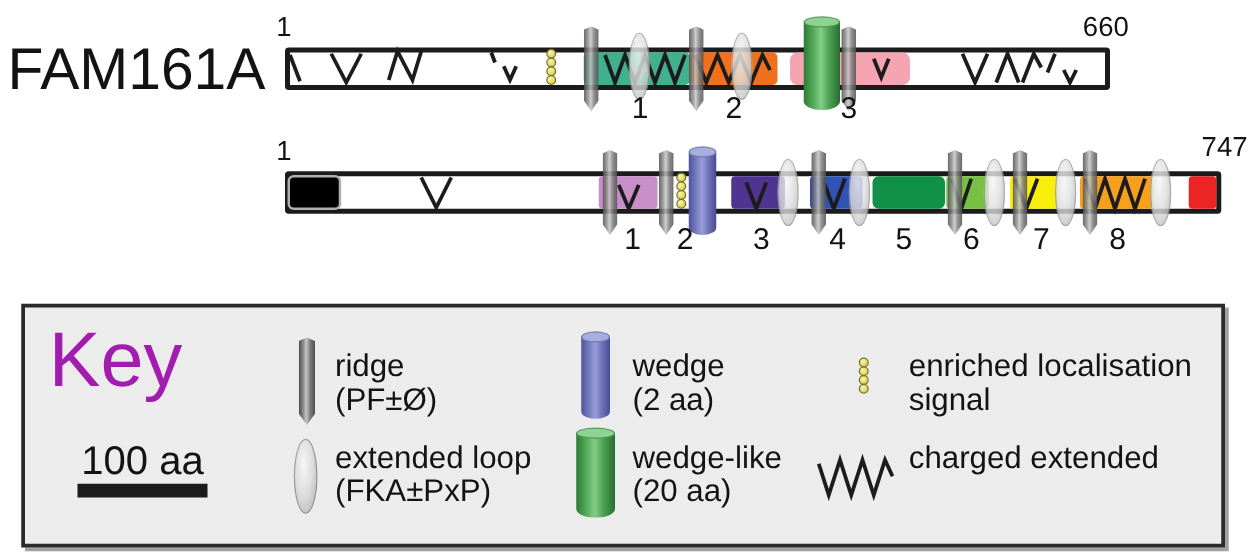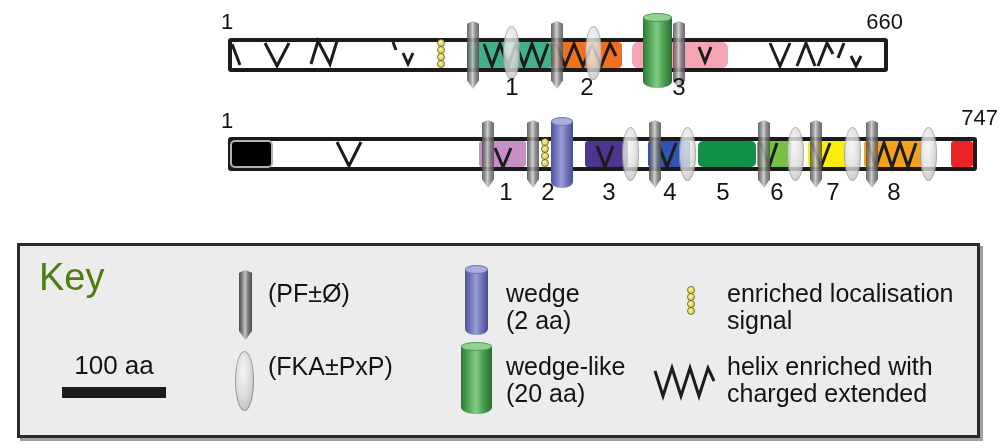--- a/index.html
+++ b/index.html
@@ -46,34 +46,35 @@
   .nls .dot {
     width:8px; height:8px; border-radius:50%; box-sizing:border-box; margin-top:-1px;
     background:radial-gradient(circle at 35% 30%,#f8f4ae,#e4dd6a 55%,#bdb640);
     border:1px solid #76711f;
   }
   .keybox {
     position:absolute; left:17px; top:243px; width:963px; height:195px;
     box-sizing:border-box; background:#edecec; border:3px solid #2a2a2a;
     box-shadow:3px 3px 0 rgba(130,130,130,.75); z-index:0;
   }
-  .key-title { position:absolute; font-size:38px; line-height:1; color:#4d7c0f; z-index:11; }
+  .key-title { position:absolute; font-size:62px; line-height:1; color:#a21caf; z-index:11; }
   .key-label { position:absolute; font-size:25px; line-height:27px; color:#131313; z-index:11; white-space:nowrap; }
-  .scale-text { position:absolute; font-size:26px; line-height:1; text-align:center; z-index:11; }
+  .scale-text { position:absolute; font-size:32px; line-height:1; text-align:center; z-index:11; }
   .scale-bar { position:absolute; background:#1b1b1b; z-index:11; }
   .blackbox {
     position:absolute; box-sizing:border-box; background:#000;
     border:2px solid #b0b0b0; border-radius:5px; z-index:2;
   }
 </style>
 </head>
 <body>
 
 <div id="canvas">
 
+  <div class="plabel" style="left:6px;top:31px">FAM161A</div>
   <div class="tick-num" style="left:221px;top:11px">1</div>
   <div class="tick-num right" style="left:843px;top:11px;width:60px">660</div>
 
   <div class="bar" style="left:228px;top:38px;width:660px;height:34px"></div>
 
   <div class="seg" style="left:467px;top:42px;width:85px;background:#41b08c;border-radius:4px"></div>
   <div class="seg" style="left:552px;top:42px;width:70px;background:#f0701d;border-radius:4px"></div>
   <div class="seg" style="left:632px;top:42px;width:96px;background:#f5a5b2;border-radius:6px"></div>
 
   <div class="nls" style="left:437px;top:40px">
@@ -137,25 +138,27 @@
   <div class="feat-num" style="left:894px;top:180px">8</div>
 
   <div class="keybox"></div>
   <div class="key-title" style="left:39px;top:258px">Key</div>
 
   <div class="scale-text" style="left:62px;top:352px;width:104px">100 aa</div>
   <div class="scale-bar" style="left:62px;top:387px;width:104px;height:11px"></div>
 
   <div class="ridge solid" style="left:239px;top:270px;width:13px;height:70px"></div>
   <div class="key-label" style="left:268px;top:280px">
+    <div>ridge</div>
     <div>(PF±Ø)</div>
   </div>
 
   <div class="loop solid" style="left:235px;top:351px;width:19px;height:60px"></div>
   <div class="key-label" style="left:268px;top:353px">
+    <div>extended loop</div>
     <div>(FKA±PxP)</div>
   </div>
 
   <div class="cyl cyl-purple" style="left:465px;top:269px;width:23px;height:66px"></div>
   <div class="key-label" style="left:506px;top:280px">
     <div>wedge</div>
     <div>(2 aa)</div>
   </div>
 
   <div class="cyl cyl-green" style="left:461px;top:346px;width:31px;height:68px"></div>
@@ -169,21 +172,20 @@
       <span class="dot"></span>
       <span class="dot"></span>
       <span class="dot"></span>
   </div>
   <div class="key-label" style="left:727px;top:280px">
     <div>enriched localisation</div>
     <div>signal</div>
   </div>
 
   <div class="key-label" style="left:727px;top:353px">
-    <div>helix enriched with</div>
     <div>charged extended</div>
   </div>
 
   <svg class="svg-overlay" width="1000" height="448" viewBox="0 0 1000 448">
     <g fill="none" stroke="#1c1c1c" stroke-width="3">
 
       <polyline points="232,44 240,65"></polyline>
       <polyline points="265,43 277,66 289,43"></polyline>
       <polyline points="311,64 318,41 330,64 337,41"></polyline>
       <polyline points="393,42 396,50"></polyline>

